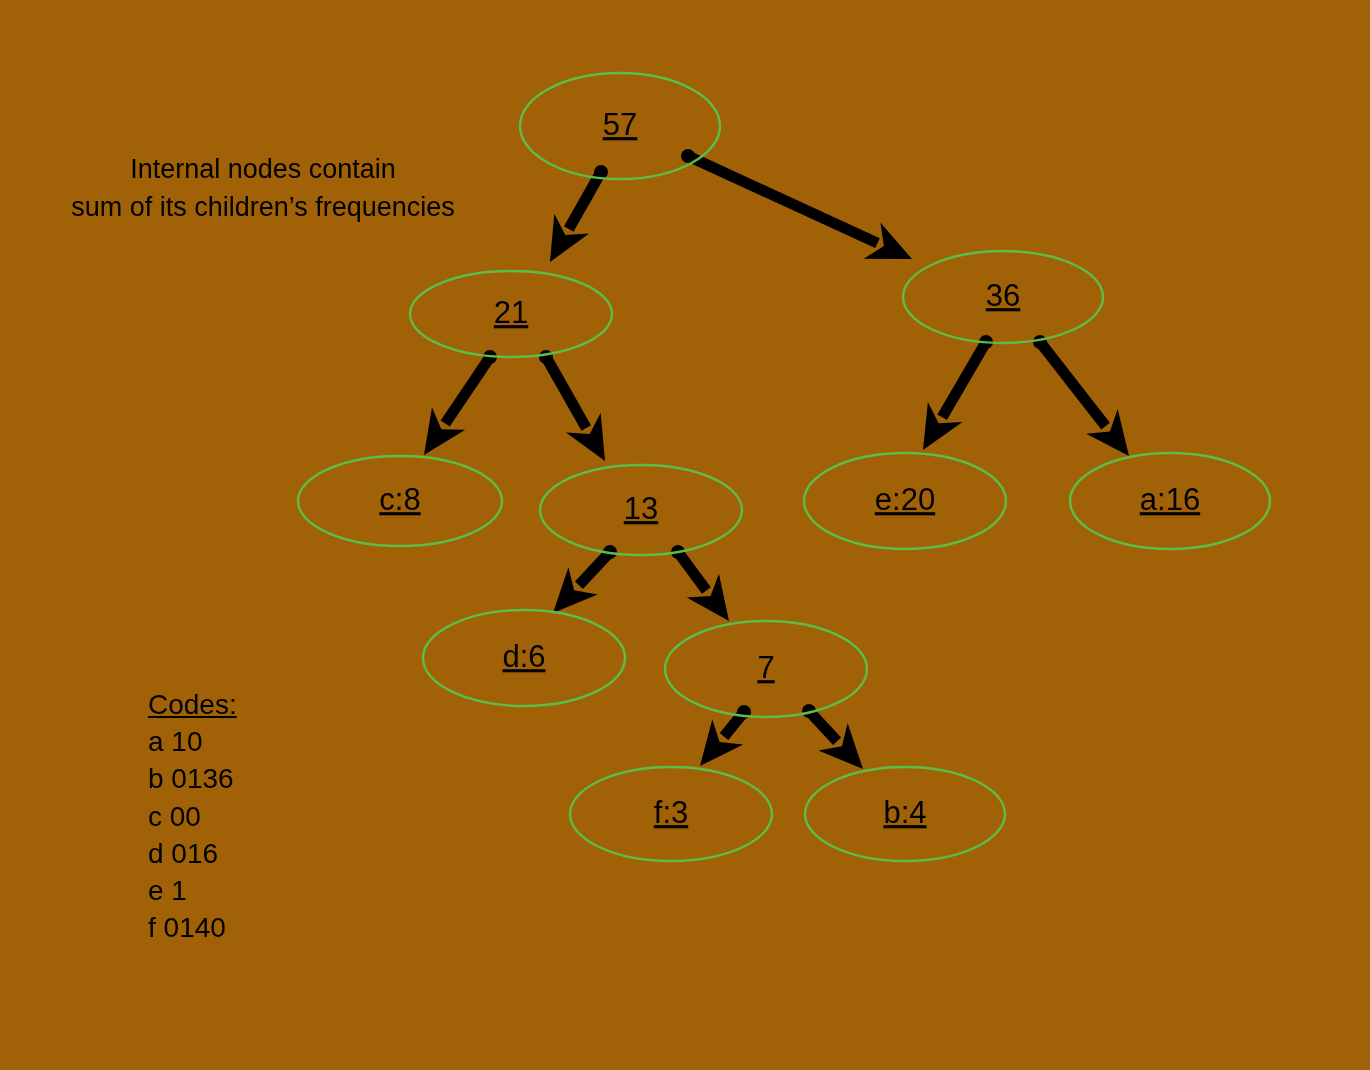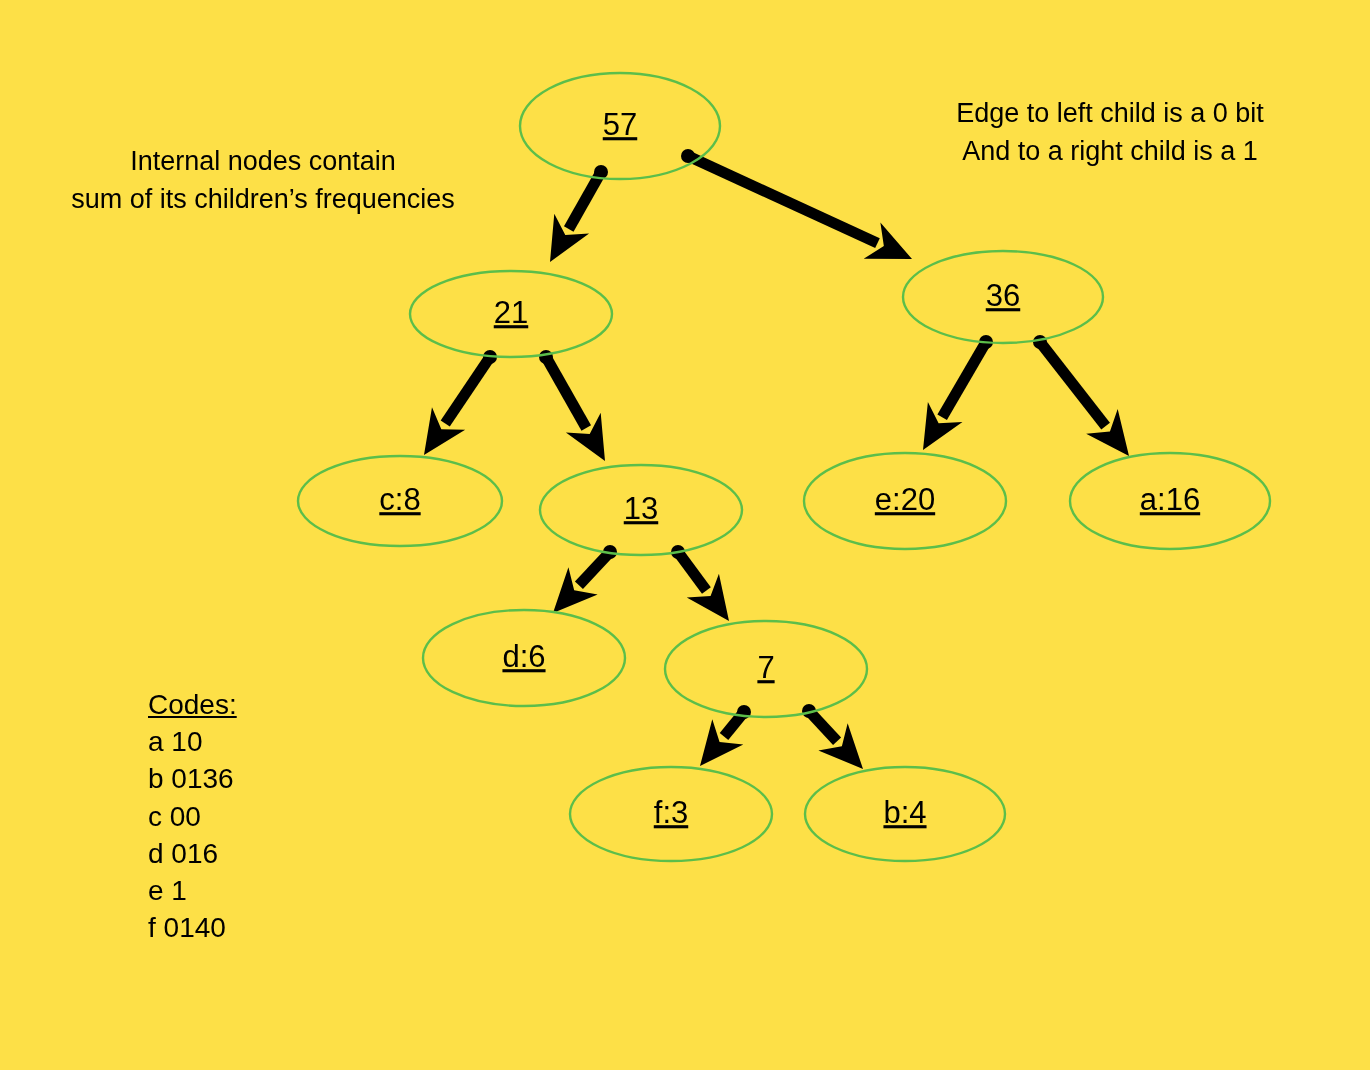--- a/index.html
+++ b/index.html
@@ -4,21 +4,21 @@
 <style>
   html, body {
     margin: 0;
     padding: 0;
     background: #ffffff;
   }
   #canvas {
     position: relative;
     width: 1370px;
     height: 1070px;
-    background: #fde047;
+    background: #a16207;
     overflow: hidden;
     font-family: "Liberation Sans", sans-serif;
   }
   svg#tree {
     position: absolute;
     left: 0;
     top: 0;
     width: 1370px;
     height: 1070px;
   }
@@ -50,21 +50,21 @@
   .annot {
     position: absolute;
     color: #000000;
     font-family: "Liberation Sans", sans-serif;
     font-size: 27px;
     line-height: 1.42;
     white-space: pre-line;
   }
   #annot-internal {
     left: 28px;
-    top: 142px;
+    top: 150px;
     width: 470px;
     text-align: center;
   }
   #annot-bits {
     left: 900px;
     top: 94px;
     width: 420px;
     text-align: center;
   }
   #annot-leaves {
@@ -193,22 +193,20 @@
         <g>
           <ellipse cx="905" cy="814" rx="100" ry="47" class="node-ellipse"></ellipse>
           <text x="905" y="815" class="node-label">b:4</text>
         </g>
       </g>
   </svg>
 
   <div class="annot" id="annot-internal">Internal nodes contain
 sum of its children’s frequencies</div>
 
-  <div class="annot" id="annot-bits">Edge to left child is a 0 bit
-And to a right child is a 1</div>
 
 
   <div id="codes">
     <span class="codes-title">Codes:</span>
     <span id="codes-list"><span class="code-row">a 10</span><span class="code-row">b 0136</span><span class="code-row">c 00</span><span class="code-row">d 016</span><span class="code-row">e 1</span><span class="code-row">f 0140</span></span>
   </div>
 
 </div>
 
 </body></html>

